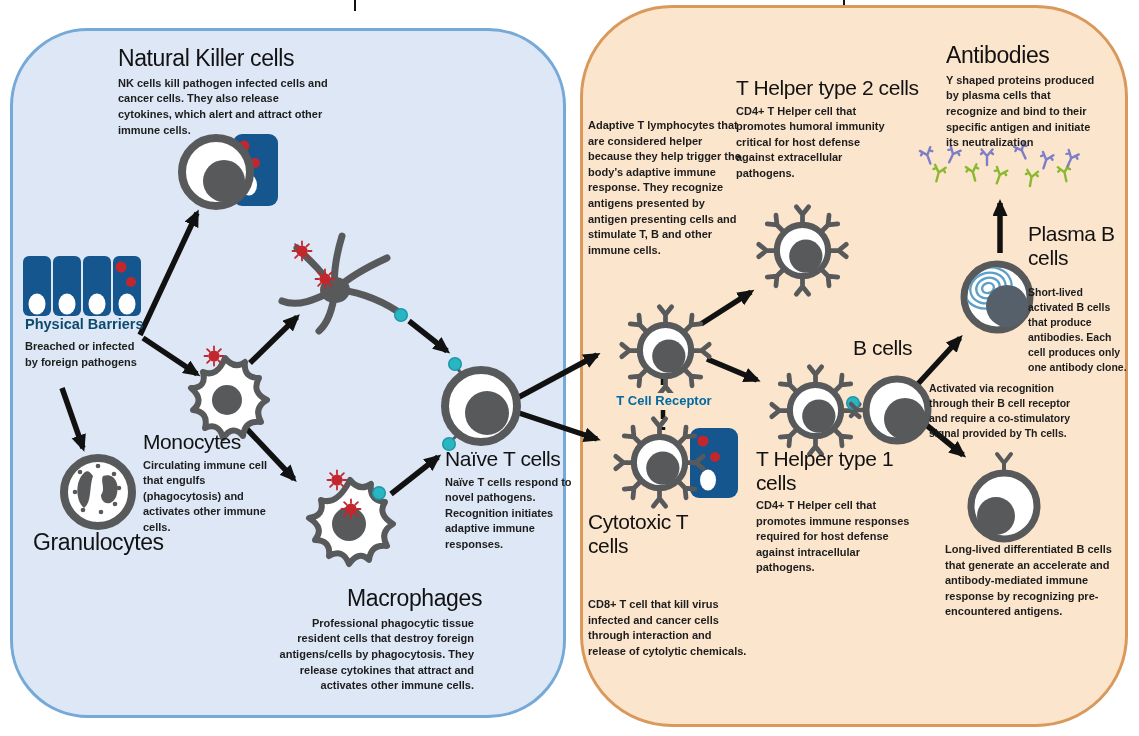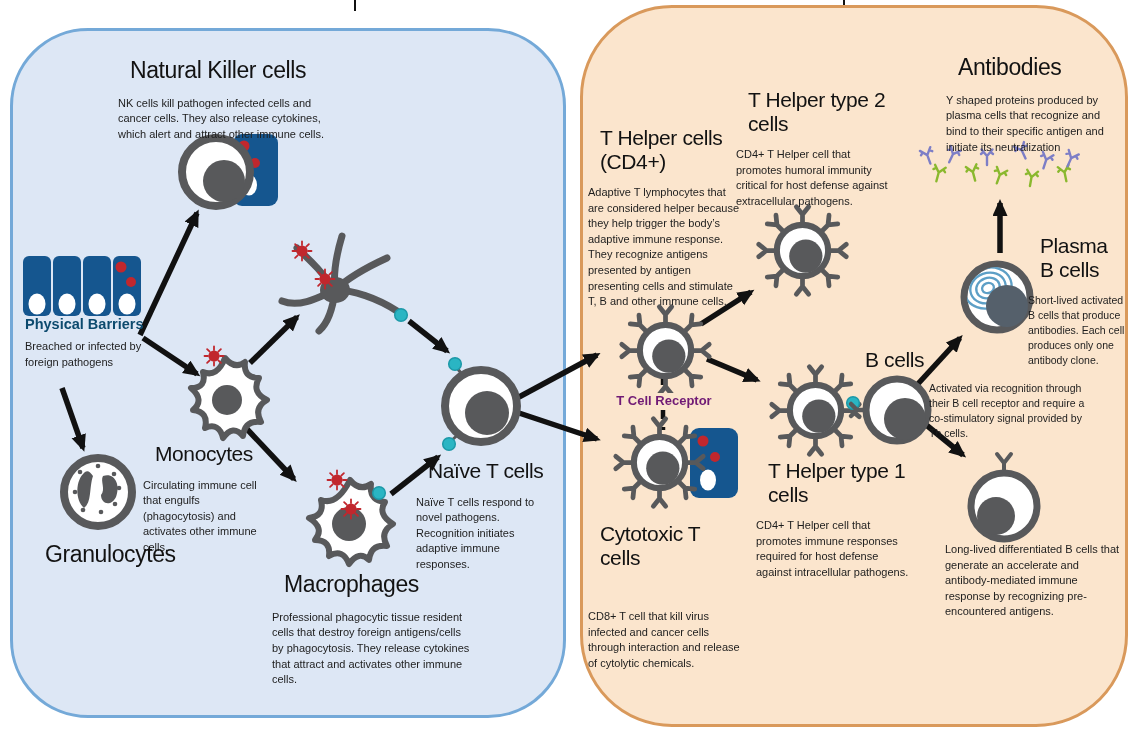--- a/index.html
+++ b/index.html
@@ -10,29 +10,29 @@
   .region{position:absolute;box-sizing:border-box;}
   #innate-region{
     left:10px;top:28px;width:556px;height:690px;
     background:#dde7f5;border:3px solid #74a9d8;border-radius:78px;
   }
   #adaptive-region{
     left:580px;top:5px;width:548px;height:722px;
     background:#fbe5cd;border:3px solid #d9995b;border-radius:92px;
   }
   .node{position:absolute;}
-  .h{font-weight:400;color:#121212;letter-spacing:-0.4px;line-height:1.12;margin:12px;}
+  .h{font-weight:400;color:#121212;letter-spacing:-0.4px;line-height:1.12;margin:0;}
   .h24{font-size:23px;}
   .h22{font-size:21px;}
-  .d{font-size:11px;line-height:1.42;color:#1d1d1d;margin:4px 0 0 0;}
+  .d{font-size:11px;line-height:1.42;color:#1d1d1d;margin:4px 0 0 0;font-weight:bold;}
   .d105{font-size:10.5px;}
   .bold-label{font-size:14.5px;font-weight:700;color:#0c4a6e;margin:0;}
   .tcr-label{
     position:absolute;left:612px;top:393px;width:104px;text-align:center;
-    font-size:13px;font-weight:700;color:#701a75;background:#fbe5cd;
+    font-size:13px;font-weight:700;color:#0369a1;background:#fbe5cd;
   }
   .tick{position:absolute;background:#111;}
   svg.icon{position:absolute;overflow:visible;}
   #arrow-layer{position:absolute;left:0;top:0;pointer-events:none;}
 </style>
 </head>
 <body>
 
 <div id="stage">
 
@@ -265,32 +265,31 @@
 
   <div class="node" style="left:143px;top:430px;width:140px;">
     <h2 class="h h22">Monocytes</h2>
     <p class="d" style="width:128px;">Circulating immune cell that engulfs (phagocytosis) and activates other immune cells.</p>
   </div>
 
   <div class="node" style="left:33px;top:530px;width:185px;">
     <h2 class="h h24">Granulocytes</h2>
   </div>
 
-  <div class="node" style="left:272px;top:560px;width:210px;">
+  <div class="node" style="left:272px;top:586px;width:210px;text-align:right;">
     <h2 class="h h24">Macrophages</h2>
     <p class="d" style="width:202px;">Professional phagocytic tissue resident cells that destroy foreign antigens/cells by phagocytosis. They release cytokines that attract and activates other immune cells.</p>
   </div>
 
-  <div class="node" style="left:416px;top:447px;width:150px;">
+  <div class="node" style="left:445px;top:447px;width:150px;">
     <h2 class="h h22">Naïve T cells</h2>
     <p class="d" style="width:138px;">Naïve T cells respond to novel pathogens. Recognition initiates adaptive immune responses.</p>
   </div>
 
   <div class="node" style="left:588px;top:114px;width:160px;">
-    <h2 class="h h22">T Helper cells (CD4+)</h2>
     <p class="d" style="width:155px;">Adaptive T lymphocytes that are considered helper because they help trigger the body’s adaptive immune response. They recognize antigens presented by antigen presenting cells and stimulate T, B and other immune cells.</p>
   </div>
 
   <div class="node" style="left:736px;top:76px;width:185px;">
     <h2 class="h h22">T Helper type 2 cells</h2>
     <p class="d" style="width:160px;">CD4+ T Helper cell that promotes humoral immunity critical for host defense against extracellular pathogens.</p>
   </div>
 
   <div class="node" style="left:588px;top:510px;width:140px;">
     <h2 class="h h22">Cytotoxic T cells</h2>
@@ -304,21 +303,21 @@
 
   <div class="node" style="left:853px;top:336px;width:90px;">
     <h2 class="h h22">B cells</h2>
   </div>
   <div class="node" style="left:929px;top:381px;width:165px;">
     <p class="d d105" style="width:158px;margin:0;">Activated via recognition through their B cell receptor and require a co-stimulatory signal provided by Th cells.</p>
   </div>
 
   <div class="node" style="left:1028px;top:222px;width:90px;">
     <h2 class="h h22">Plasma B cells</h2>
-    <p class="d d105" style="width:100px;margin-top:8px;">Short-lived activated B cells that produce antibodies. Each cell produces only one antibody clone.</p>
+    <p class="d d105" style="width:100px;margin-top:16px;">Short-lived activated B cells that produce antibodies. Each cell produces only one antibody clone.</p>
   </div>
 
   <div class="node" style="left:946px;top:43px;width:180px;">
     <h2 class="h h24">Antibodies</h2>
     <p class="d" style="width:158px;">Y shaped proteins produced by plasma cells that recognize and bind to their specific antigen and initiate its neutralization</p>
   </div>
 
   <div class="node" style="left:945px;top:538px;width:195px;">
     <p class="d" style="width:180px;">Long-lived differentiated B cells that generate an accelerate and antibody-mediated immune response by recognizing pre-encountered antigens.</p>
   </div>

